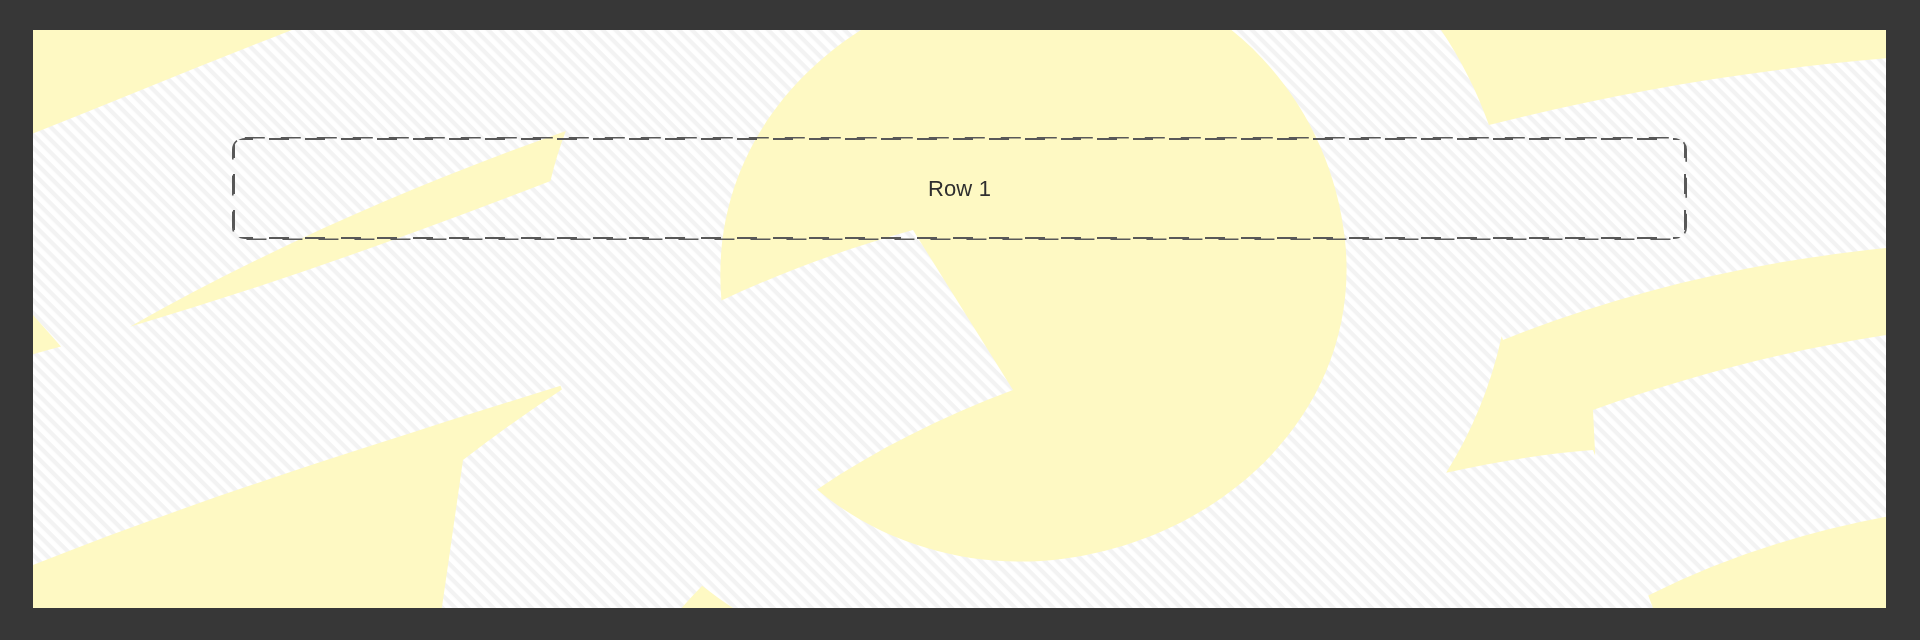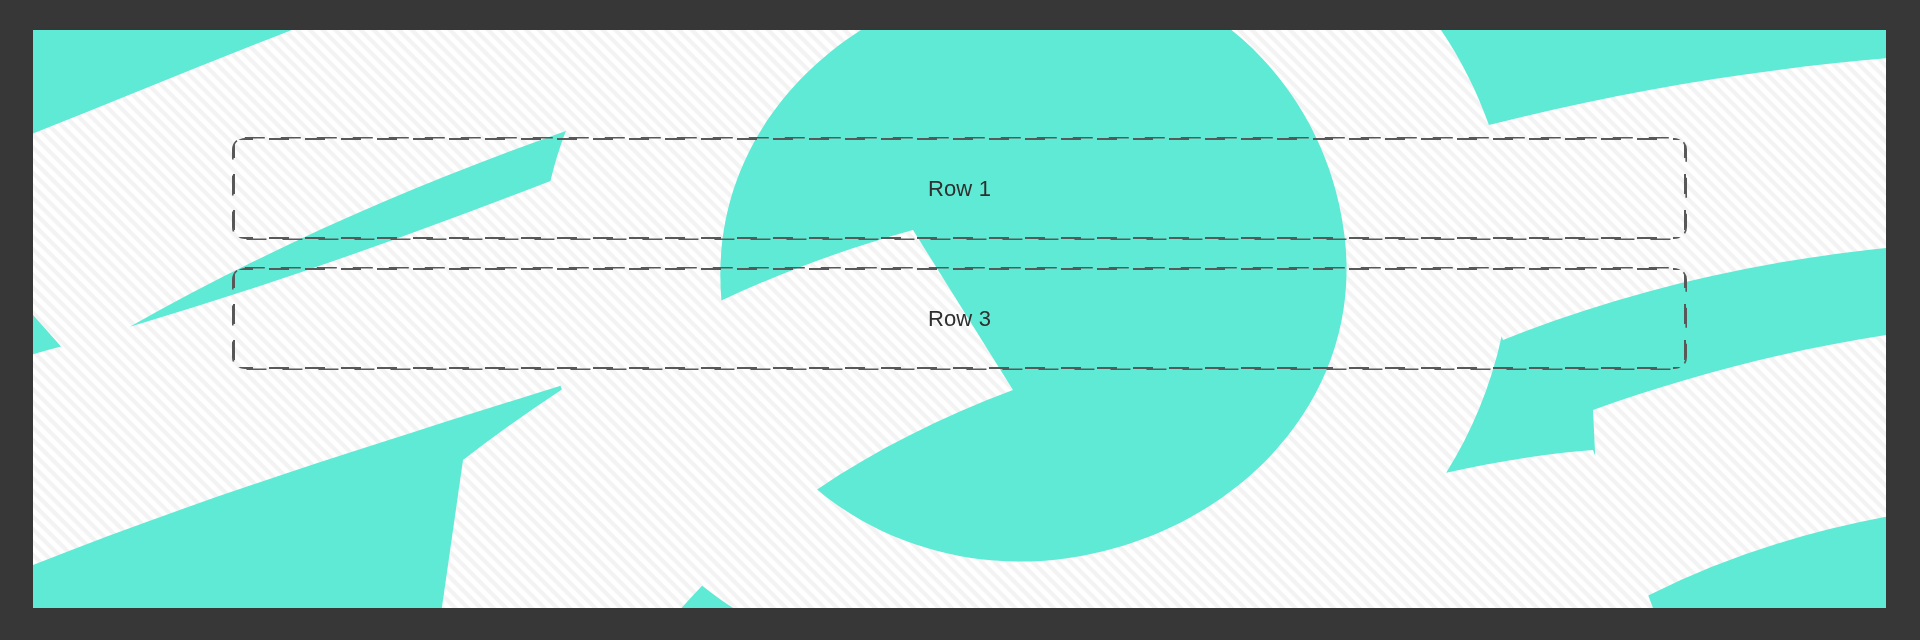--- a/index.html
+++ b/index.html
@@ -24,21 +24,21 @@
     background: #373737;
   }
 
   
   #content-canvas {
     position: absolute;
     left: 33px;
     top: 30px;
     width: 1853px;
     height: 578px;
-    background: #5eead4;
+    background: #fef9c3;
     overflow: hidden;
     text-align: center;
   }
 
   
   #watermark-artwork {
     position: absolute;
     inset: 0;
     pointer-events: none;
     overflow: hidden;
@@ -212,25 +212,17 @@
       <div class="dropzone-row">
         <span class="corner-arcs">
           <svg viewBox="0 0 1455 103" preserveAspectRatio="none">
             <rect x="0.8" y="0.8" width="1453.4" height="101.4" rx="12" ry="12" fill="none" stroke="#585858" stroke-width="1.6" stroke-dasharray="20 16"></rect>
           </svg>
         </span>
         <span class="row-label">Row 1</span>
       </div>
 
 
-      <div class="dropzone-row">
-        <span class="corner-arcs">
-          <svg viewBox="0 0 1455 103" preserveAspectRatio="none">
-            <rect x="0.8" y="0.8" width="1453.4" height="101.4" rx="12" ry="12" fill="none" stroke="#585858" stroke-width="1.6" stroke-dasharray="20 16"></rect>
-          </svg>
-        </span>
-        <span class="row-label">Row 3</span>
-      </div>
 
     </div>
 
   </div>
 </div>
 
 </body></html>

